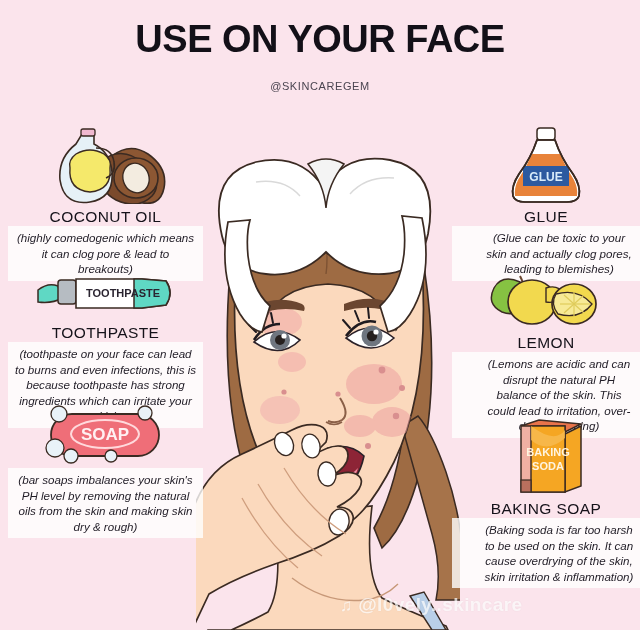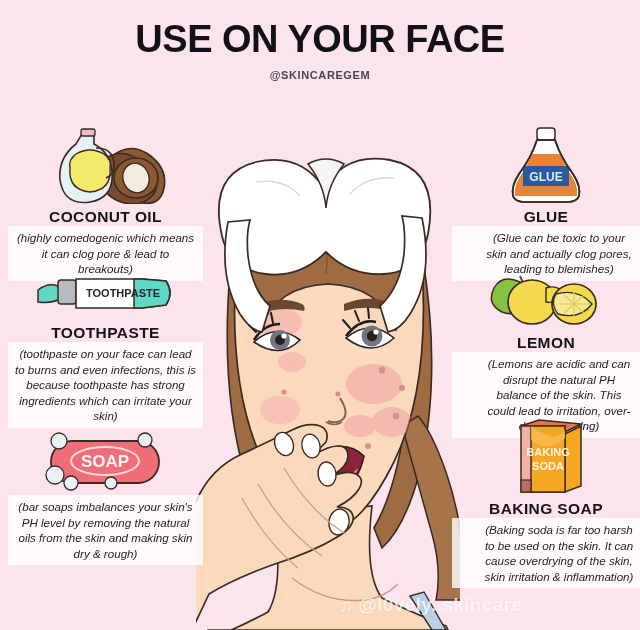--- a/index.html
+++ b/index.html
@@ -29,24 +29,24 @@
   .title-line {
     font-family: "Liberation Sans", sans-serif;
     font-weight: bold;
     font-size: 38px;
     line-height: 42px;
     letter-spacing: -0.5px;
     color: #131018;
     white-space: nowrap;
   }
   .handle {
-    margin-top: 9px;
+    margin-top: 20px;
     font-size: 11px;
     letter-spacing: 0.6px;
-    font-weight: bold;
+    font-weight: normal;
     color: #4a4450;
   }
 
   
   .girl {
     position: absolute;
     left: 196px;
     top: 126px;
     width: 264px;
     height: 504px;
@@ -60,21 +60,21 @@
     z-index: 30;
     text-align: center;
   }
   .item-icon {
     height: 78px;
     display: flex;
     align-items: flex-end;
     justify-content: center;
   }
   .item-title {
-    font-weight: bold;
+    font-weight: normal;
     font-size: 15.5px;
     letter-spacing: 0.4px;
     color: #15121a;
     margin-top: 4px;
     white-space: nowrap;
   }
   .item-desc {
     background: rgba(255,255,255,0.80);
     padding: 4px 6px;
     font-size: 11.6px;
@@ -83,21 +83,21 @@
     color: #201c26;
     font-weight: 500;
   }
 
   
   .left  { left: 8px;  width: 195px; }
   .right { left: 452px; width: 188px; }
 
   .pos-coconut   { top: 126px; }
   .pos-toothpaste{ top: 274px; }
-  .pos-soap      { top: 431px; }
+  .pos-soap      { top: 404px; }
   .pos-glue      { top: 126px; }
   .pos-lemon     { top: 272px; }
   .pos-baking    { top: 418px; }
 
   .left .item-desc  { text-align: center; }
   .right .item-desc { text-align: center; padding-left: 32px; }
 
   
   .watermark {
     position: absolute;

